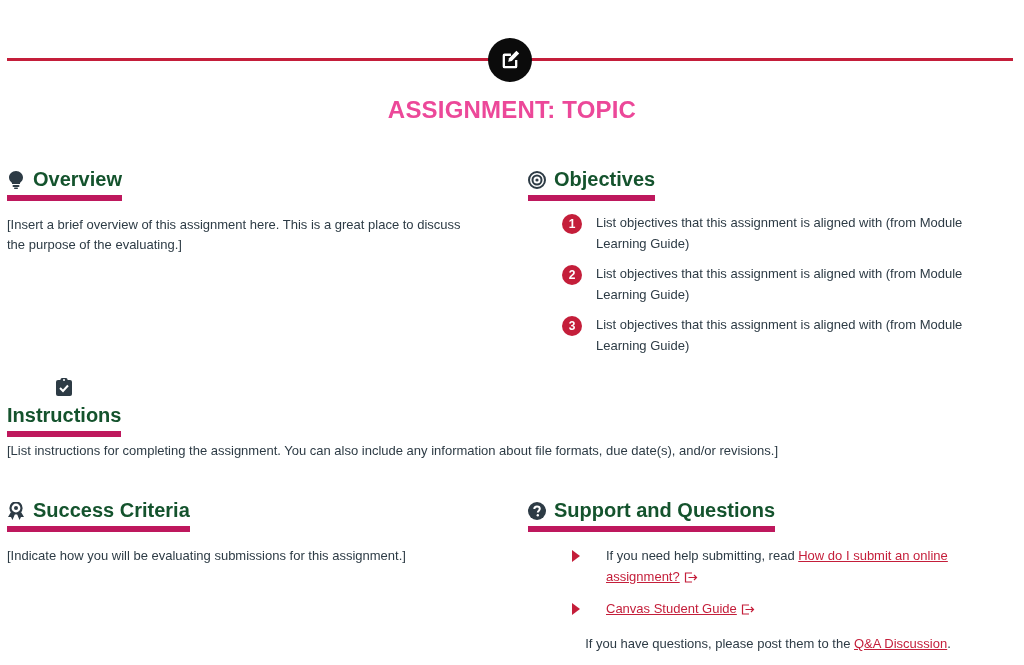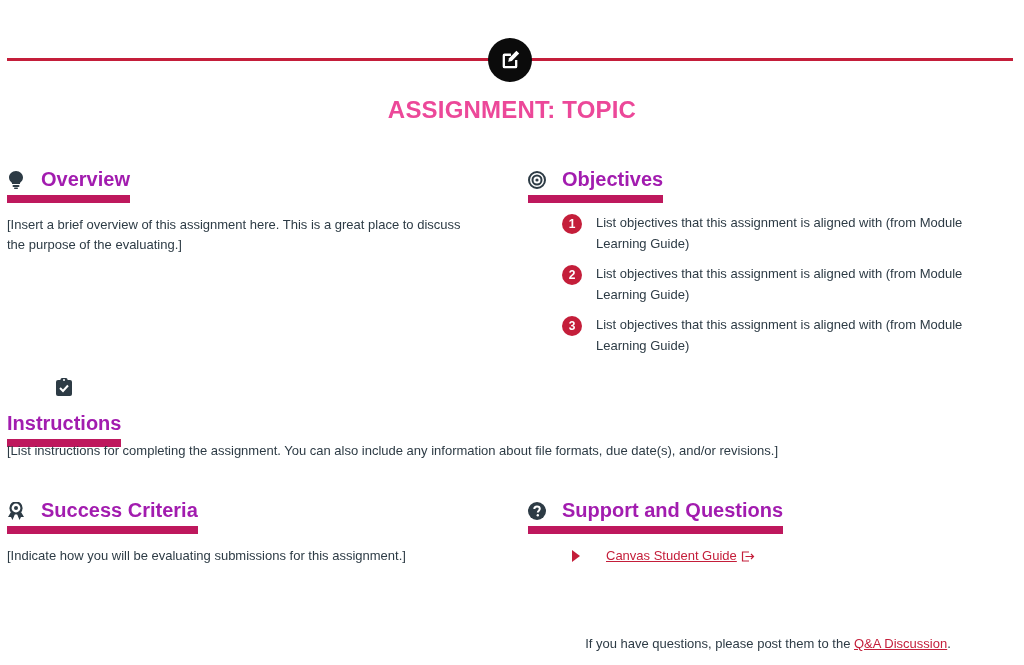--- a/index.html
+++ b/index.html
@@ -11,23 +11,23 @@
     .topbar { position: absolute; left: 7px; top: 58px; width: 1006px; height: 3px; background: #c41e3a; }
     .top-icon {
       position: absolute; left: 488px; top: 38px; width: 44px; height: 44px;
       border-radius: 50%; background: #0b0b0b; display: flex; align-items: center; justify-content: center;
     }
     .page-title {
       position: absolute; left: 0; width: 1024px; top: 96px; text-align: center;
       font-size: 24px; font-weight: bold; color: #ec4899; letter-spacing: 0.2px;
     }
     .heading {
-      position: absolute; display: inline-flex; align-items: center; gap: 16px;
-      font-size: 20px; font-weight: bold; color: #a21caf; padding-bottom: 4px;
-      border-bottom: 8px solid #be185d;
+      position: absolute; display: inline-flex; align-items: center; gap: 8px;
+      font-size: 20px; font-weight: bold; color: #14532d; padding-bottom: 4px;
+      border-bottom: 6px solid #be185d;
     }
     .heading .ic { display: inline-flex; width: 18px; height: 18px; align-items: center; justify-content: center; }
     .para { position: absolute; font-size: 13px; line-height: 20px; color: #2d3b45; }
     .obj-list { position: absolute; left: 562px; top: 213px; width: 440px; margin: 0; padding: 0; list-style: none; }
     .obj-item { display: flex; align-items: flex-start; margin-bottom: 10px; font-size: 13px; line-height: 20.5px; }
     .badge {
       flex: 0 0 20px; width: 20px; height: 20px; border-radius: 50%; background: #c41e3a; color: #fff;
       font-size: 12px; font-weight: bold; display: flex; align-items: center; justify-content: center;
       margin-right: 14px; margin-top: 1px;
     }
@@ -121,20 +121,29 @@
         <path d="M6.3 7 C6.3 5.3 7.5 4.4 9 4.4 C10.6 4.4 11.8 5.4 11.8 6.8 C11.8 8.6 9.8 8.8 9.8 10.5" stroke="#fff" stroke-width="2" fill="none"></path>
         <circle cx="9.8" cy="13.3" r="1.2" fill="#fff"></circle>
       </svg>
   </span>
   <span>Support and Questions</span>
 </div>
 <ul class="sup-list">
   <li class="sup-item">
     <span class="tri"></span>
     <span>
+      <span>If you need help submitting, read </span><a class="lnk"><span>How do I submit an online</span><br><span>assignment?</span></a><span class="ext"><svg width="14" height="11" viewBox="0 0 14 11">
+            <path d="M8 1 H1.5 V10 H8" fill="none" stroke="#c41e3a" stroke-width="1.2"></path>
+            <path d="M4.5 5.5 H12.5 M10 3 L12.5 5.5 L10 8" fill="none" stroke="#c41e3a" stroke-width="1.2"></path>
+          </svg></span>
+    </span>
+  </li>
+  <li class="sup-item">
+    <span class="tri"></span>
+    <span>
       <a class="lnk">Canvas Student Guide</a><span class="ext"><svg width="14" height="11" viewBox="0 0 14 11">
             <path d="M8 1 H1.5 V10 H8" fill="none" stroke="#c41e3a" stroke-width="1.2"></path>
             <path d="M4.5 5.5 H12.5 M10 3 L12.5 5.5 L10 8" fill="none" stroke="#c41e3a" stroke-width="1.2"></path>
           </svg></span>
     </span>
   </li>
 </ul>
 <div class="para" style="left:528px; top:634px; width:480px;text-align:center;">
   <span>If you have questions, please post them to the </span><a class="lnk">Q&amp;A Discussion</a><span>.</span>
 </div>

